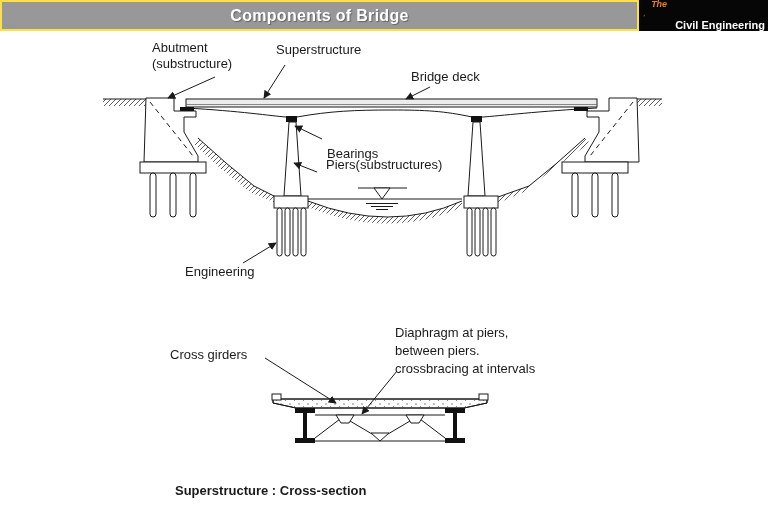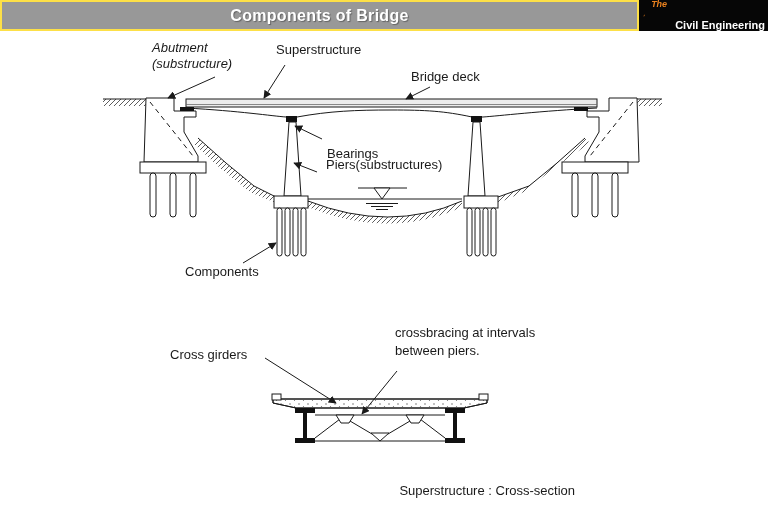--- a/index.html
+++ b/index.html
@@ -28,29 +28,29 @@
   .logo-text{display:flex;flex-direction:row;line-height:1;margin-left:-6px;}
   .logo-the{color:#e8801e;font-size:9px;font-weight:bold;font-style:italic;margin-left:12px;}
   .logo-name{color:#fff;font-size:11px;font-weight:bold;margin-top:20px;white-space:nowrap;padding-left:8px;}
   
   .drawing{position:absolute;top:0;left:0;z-index:1;}
   
   .lbl{
     position:absolute;z-index:3;font-size:13px;color:#1a1a1a;
     line-height:16px;white-space:nowrap;
   }
-  .lbl-abutment{left:152px;top:40px;font-style:italic;}
+  .lbl-abutment{left:152px;top:40px;}
   .lbl-superstructure{left:276px;top:42px;}
   .lbl-bridge-deck{left:411px;top:69px;}
   .lbl-bearings{left:327px;top:130px;margin-top:16px;}
   .lbl-piers{left:318px;top:157px;margin-left:8px;}
   .lbl-foundations{left:185px;top:264px;}
   .lbl-cross-girders{left:170px;top:347px;}
   .lbl-diaphragm{left:395px;top:324px;line-height:18px;}
-  .lbl-caption{left:175px;top:483px;width:400px;text-align:right;font-weight:normal;white-space:nowrap;}
+  .lbl-caption{left:175px;top:483px;width:400px;text-align:left;font-weight:bold;white-space:nowrap;}
 </style>
 </head>
 <body>
 
 <div class="header">
   <div class="header-main">
     <span class="page-title">Components of Bridge</span>
   </div>
   <div class="logo">
     <svg width="30" height="25" viewBox="0 0 30 25" aria-hidden="true">
@@ -221,20 +221,21 @@
 </svg>
 
 <div class="lbl lbl-abutment">
   <div>Abutment</div>
   <div>(substructure)</div>
 </div>
 <div class="lbl lbl-superstructure">Superstructure</div>
 <div class="lbl lbl-bridge-deck">Bridge deck</div>
 <div class="lbl lbl-bearings">Bearings</div>
 <div class="lbl lbl-piers">Piers(substructures)</div>
-<div class="lbl lbl-foundations">Components</div>
+<div class="lbl lbl-foundations">Engineering</div>
 
 <div class="lbl lbl-cross-girders">Cross girders</div>
 <div class="lbl lbl-diaphragm">
+  <div>Diaphragm at piers,</div>
+  <div>between piers.</div>
   <div>crossbracing at intervals</div>
-  <div>between piers.</div>
 </div>
 <div class="lbl lbl-caption">Superstructure : Cross-section</div>
 
 </body></html>

